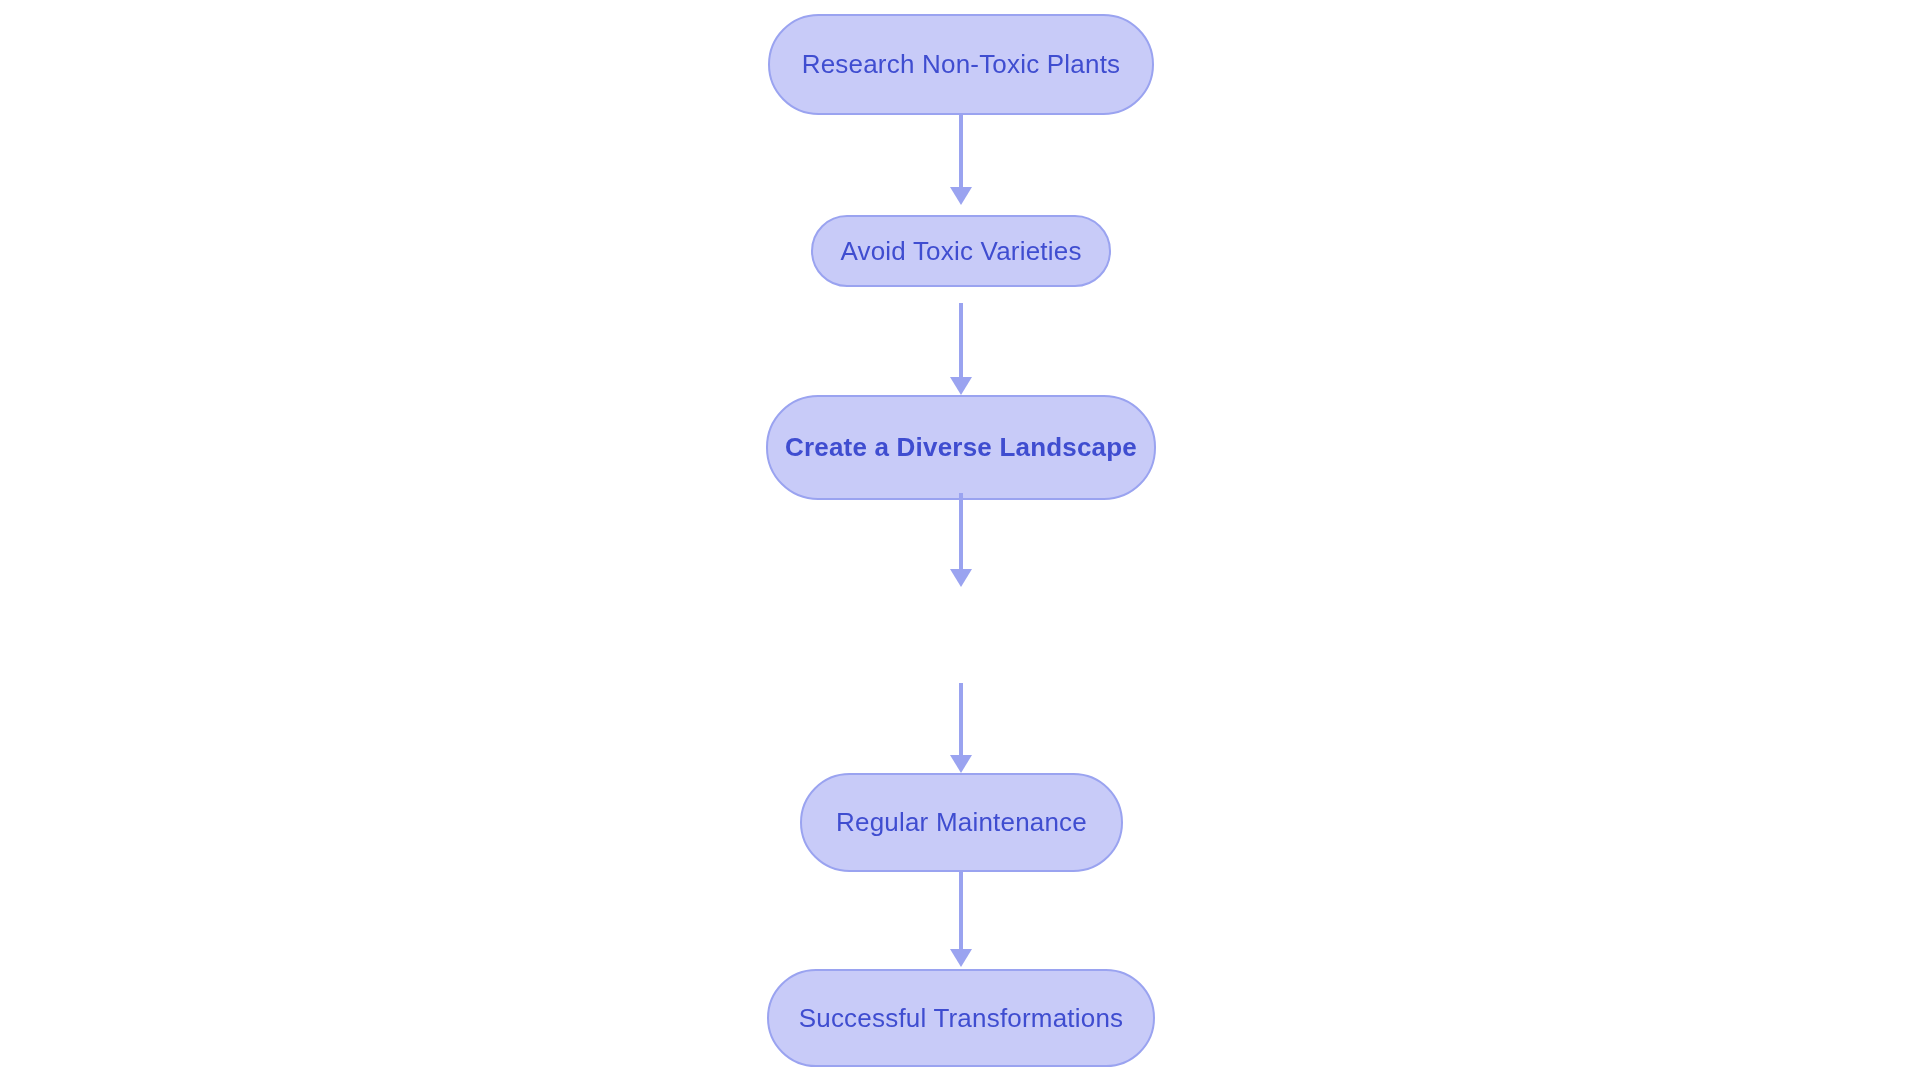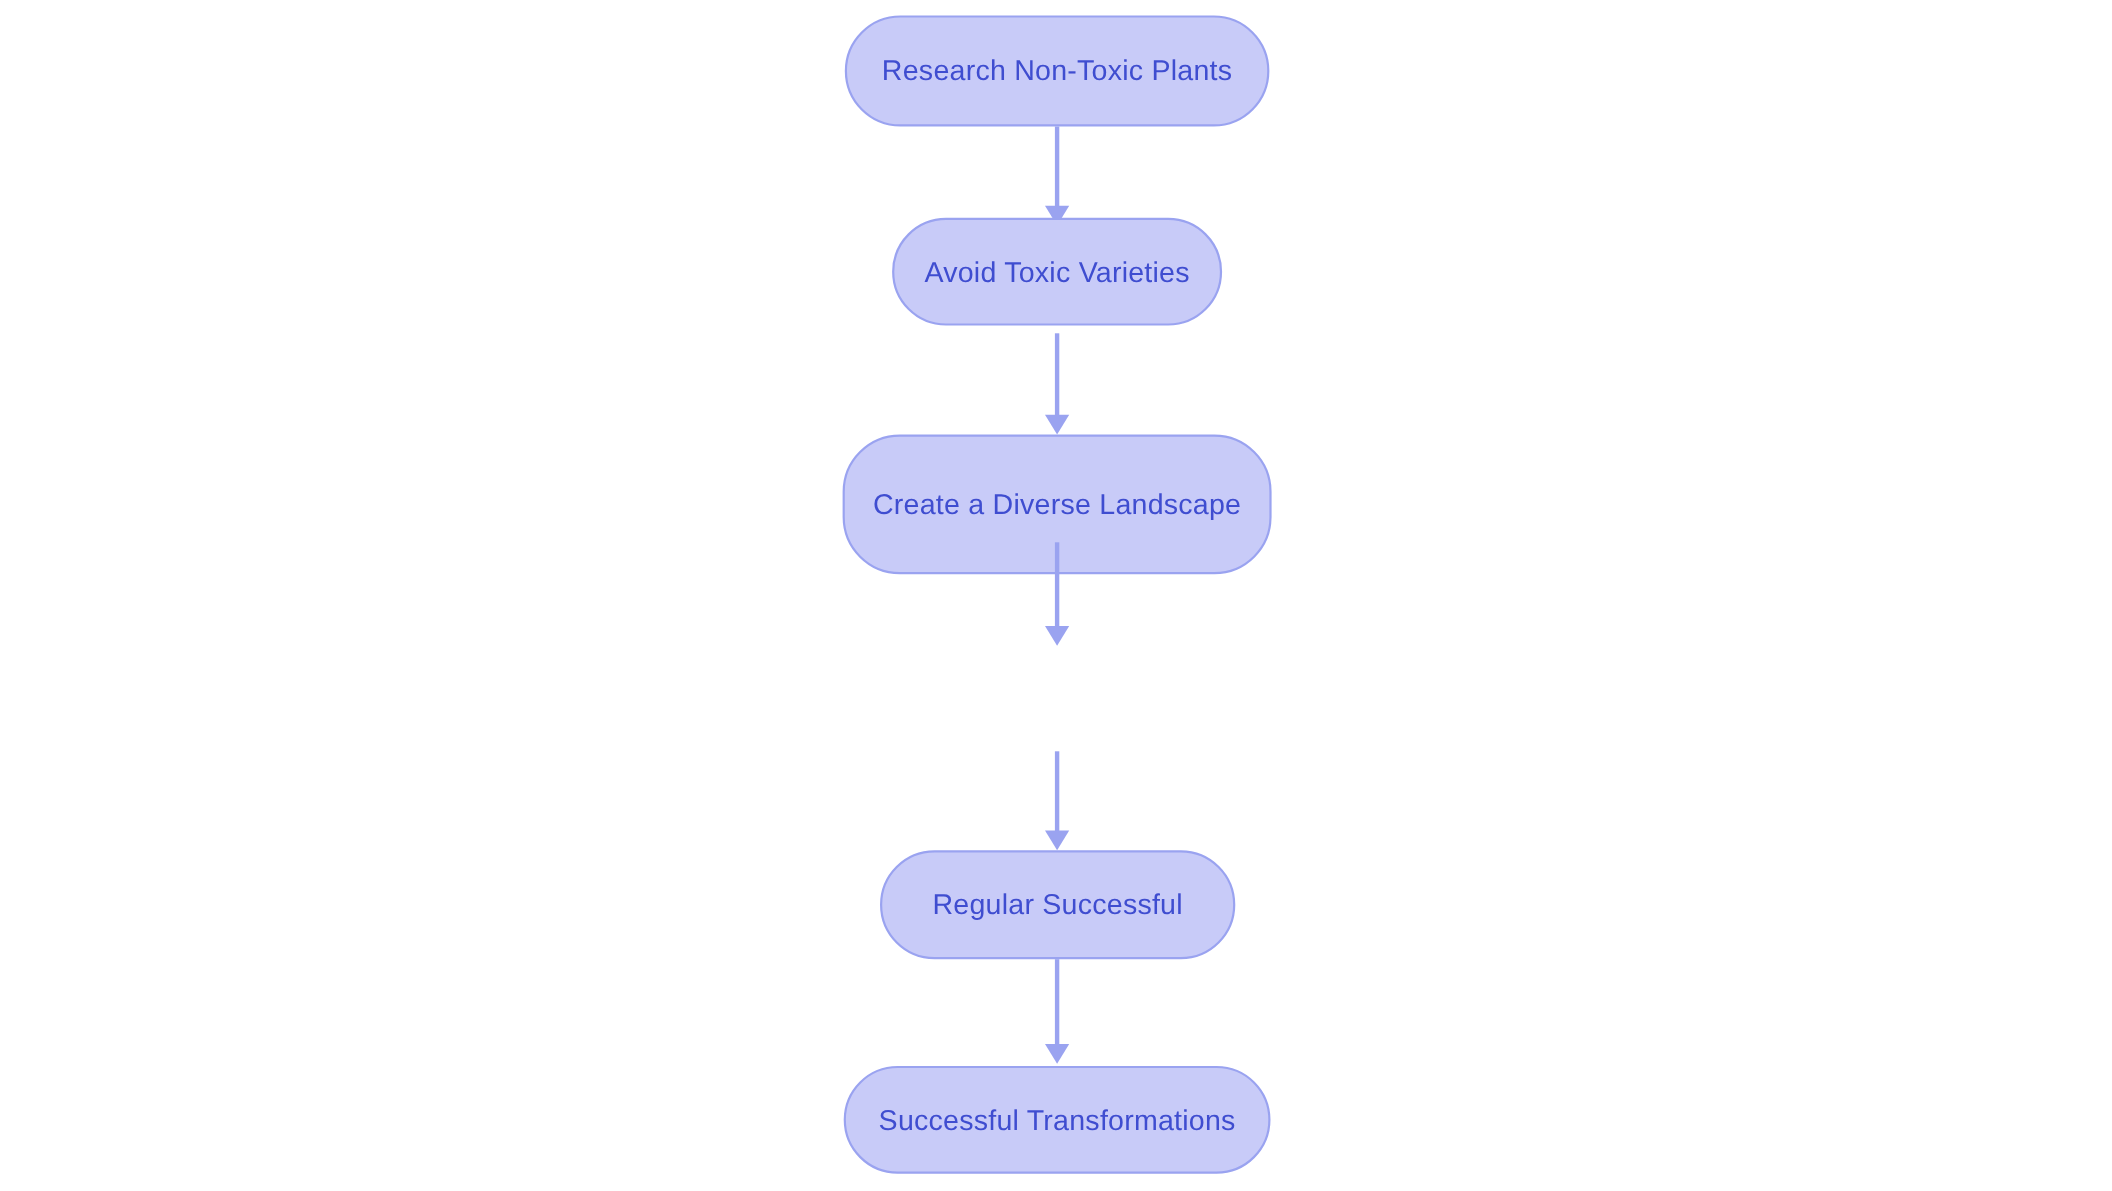--- a/index.html
+++ b/index.html
@@ -31,22 +31,22 @@
     background: var(--node-fill);
     border: 2px solid var(--node-border);
     border-radius: 52px;
     color: var(--node-text);
     font-size: 26px;
     letter-spacing: 0.2px;
     text-align: center;
     white-space: nowrap;
   }
   .node-1 { left: 768px; top: 14px;  width: 386px; height: 101px; }
-  .node-2 { left: 811px; top: 198px; width: 300px; height: 98px;  }
-  .node-3 { left: 766px; top: 395px; width: 390px; height: 127px;  }
+  .node-2 { left: 811px; top: 215px; width: 300px; height: 72px;  }
+  .node-3 { left: 766px; top: 395px; width: 390px; height: 105px; font-weight: bold;  }
   .node-4 { left: 825px; top: 587px; width: 272px; height: 96px;  }
   .node-5 { left: 800px; top: 773px; width: 323px; height: 99px;  }
   .node-6 { left: 767px; top: 969px; width: 388px; height: 98px;  }
 
   .connector {
     position: absolute;
     left: 950px;
     width: 22px;
   }
   .connector-1 { top: 115px; height: 90px; }
@@ -105,21 +105,21 @@
     <div class="head"></div>
   </div>
 
 
   <div class="connector connector-4">
     <div class="shaft"></div>
     <div class="head"></div>
   </div>
 
   <div class="node node-5">
-    <span>Regular Successful</span>
+    <span>Regular Maintenance</span>
   </div>
 
   <div class="connector connector-5">
     <div class="shaft"></div>
     <div class="head"></div>
   </div>
 
   <div class="node node-6">
     <span>Successful Transformations</span>
   </div>

